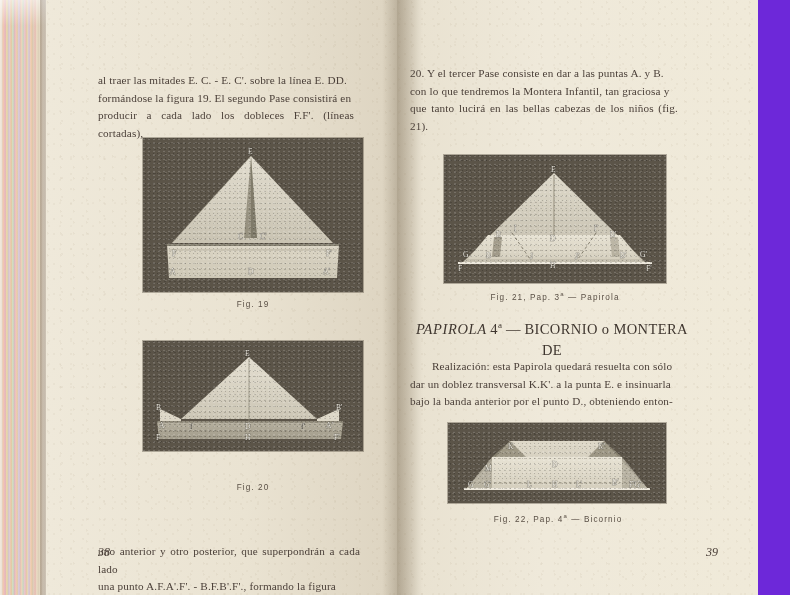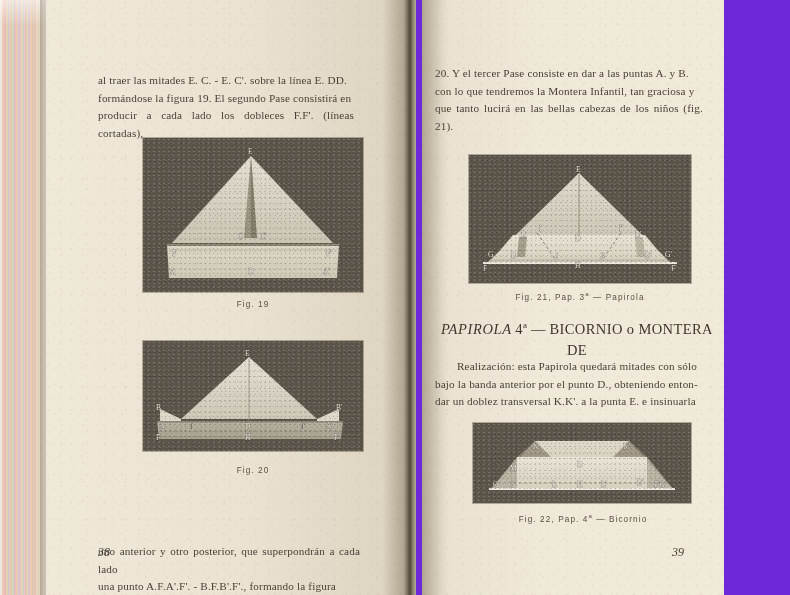--- a/index.html
+++ b/index.html
@@ -33,21 +33,21 @@
   .edge-shadow{position:absolute;left:40px;top:0;width:16px;height:595px;
     background:linear-gradient(90deg, rgba(90,70,50,.30), rgba(90,70,50,0));}
   .edge-top-curl{position:absolute;left:0;top:0;width:46px;height:26px;
     background:linear-gradient(180deg,rgba(255,255,255,.55),rgba(255,255,255,0));}
 
   
   .page{position:absolute;top:0;height:595px;
     background:#ece5d5;}
   .page-left{left:46px;width:362px;
     background:linear-gradient(90deg,#efe9da 0%,#eae3d2 55%,#ded5c2 93%,#cfc5b0 100%);}
-  .page-right{left:422px;width:302px;
+  .page-right{left:397px;width:361px;
     background:linear-gradient(90deg,#d7cdb8 0%,#e9e2d1 6%,#efe9da 40%,#f0ead9 100%);}
   .gutter{position:absolute;left:404px;top:0;width:12px;height:595px;
     background:linear-gradient(90deg,#a9a08c 0%,#6d6453 35%,#4e4638 50%,#7e7462 68%,#b9b09b 100%);}
   .page-left:after{content:"";position:absolute;right:0;top:0;width:26px;height:100%;
     background:linear-gradient(90deg,rgba(80,65,45,0),rgba(80,65,45,.30));}
   .page-right:before{content:"";position:absolute;left:0;top:0;width:26px;height:100%;
     background:linear-gradient(270deg,rgba(80,65,45,0),rgba(80,65,45,.28));}
 
   
   .grain{position:absolute;inset:0;pointer-events:none;opacity:.30;
@@ -173,21 +173,21 @@
         <text x="13" y="99">F</text>
         <text x="191" y="99">F'</text>
         <text x="102" y="88">D</text>
         <text x="102" y="99">H</text>
         <text x="47" y="88" class="dark">f</text>
         <text x="158" y="88" class="dark">f'</text>
       </svg>
       <div class="noise"></div>
     </div>
 
-    <div class="caption" style="position:absolute;left:97px;top:466px;width:220px;">Fig. 20</div>
+    <div class="caption" style="position:absolute;left:97px;top:483px;width:220px;">Fig. 20</div>
 
     <div class="col body-text" style="left:52px;top:497px;width:262px;margin-top:46px;">
       <div>uno anterior y otro posterior, que superpondrán a cada lado</div>
       <div>una punto A.F.A'.F'. - B.F.B'.F'., formando la figura</div>
     </div>
 
     <div class="pagenum" style="left:52px;top:545px;">38</div>
   </div>
 
   <div class="gutter"></div>
@@ -242,23 +242,23 @@
       <div class="noise"></div>
     </div>
 
     <div class="caption" style="position:absolute;left:47px;top:291px;width:222px;"><span>Fig. 21, Pap. 3</span><sup>a</sup><span> — Papirola</span></div>
 
     <div class="heading" style="position:absolute;left:10px;top:315px;width:290px;">
       <div><span class="it">PAPIROLA</span><span class="it" style="letter-spacing:0"> </span><span>4</span><sup>a</sup><span style="letter-spacing:0"> </span><span>—</span><span style="letter-spacing:0"> </span><span>BICORNIO o MONTERA DE</span></div>
     </div>
 
     <div class="col body-text" style="left:13px;top:358px;width:268px;">
-      <div style="text-indent:22px">Realización: esta Papirola quedará mitades con sólo</div>
+      <div style="text-indent:22px">Realización: esta Papirola quedará resuelta con sólo</div>
+      <div>dar un doblez transversal K.K'. a la punta E. e insinuarla</div>
       <div>bajo la banda anterior por el punto D., obteniendo enton-</div>
-      <div>dar un doblez transversal K.K'. a la punta E. e insinuarla</div>
     </div>
 
     <div class="plate" style="left:51px;top:423px;width:218px;height:80px;">
       <svg viewBox="0 0 218 80">
         <defs>
           <linearGradient id="g22a" x1="0" y1="0" x2="0" y2="1">
             <stop offset="0" stop-color="#ded8c8"></stop>
               <stop offset="1" stop-color="#cac4b3"></stop>
           </linearGradient>
           <linearGradient id="g22b" x1="0" y1="0" x2="0" y2="1">

